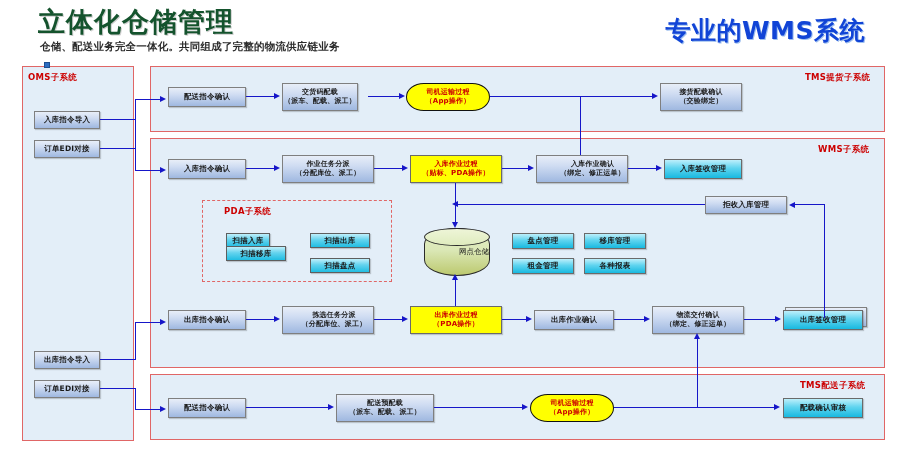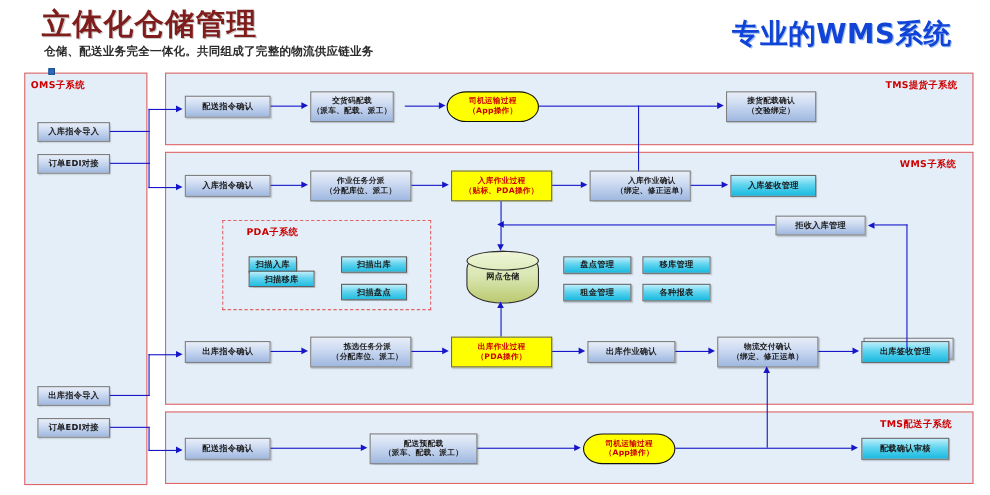--- a/index.html
+++ b/index.html
@@ -6,21 +6,21 @@
   body{
     width:900px;height:450px;background:#ffffff;overflow:hidden;
     font-family:"DejaVu Sans","Liberation Sans",sans-serif;
     position:relative;
   }
   #stage{position:absolute;left:0;top:0;width:900px;height:450px;}
 
   
   .title{
     position:absolute;left:38px;top:4px;
-    font-size:27px;font-weight:bold;color:#7f1d1d;letter-spacing:1px;
+    font-size:27px;font-weight:bold;color:#14532d;letter-spacing:1px;
     text-shadow:1px 1px 0 #cfcfcf;
   }
   .subtitle{
     position:absolute;left:40px;top:40px;
     font-size:10.5px;font-weight:bold;color:#2b2b2b;letter-spacing:.2px;text-align:center;
   }
   .headline{
     position:absolute;right:35px;top:14px;
     font-size:25px;font-weight:bold;color:#1144d6;letter-spacing:.5px;
     text-shadow:1px 1px 0 #9fc0ef;
@@ -66,22 +66,22 @@
   .node.pill{
     background:#ffff00;border:1.4px solid #111111;color:#cc0000;
     border-radius:28px/22px;box-shadow:none;
   }
 
   
   .cyl{
     position:absolute;
     background:linear-gradient(180deg,#e3eec4 0%,#dbe8b7 45%,#bcc96f 100%);
     border:1.2px solid #2b2b2b;border-radius:50%/16px;
-    display:flex;align-items:center;justify-content:center;
-    font-size:7.5px;font-weight:bold;color:#1a1a1a;
+    display:flex;align-items:center;justify-content:flex-end;
+    font-size:7.5px;font-weight:normal;color:#1a1a1a;
   }
   .cyl:before{
     content:"";position:absolute;left:-1.2px;right:-1.2px;top:-1.2px;height:16px;
     border:1.2px solid #2b2b2b;border-radius:50%;
     background:linear-gradient(180deg,#eef5d8,#dfecbe);
   }
   .cyl span{position:relative;z-index:2;}
 
   
   .hl,.vl{position:absolute;background:#1616c8;}

